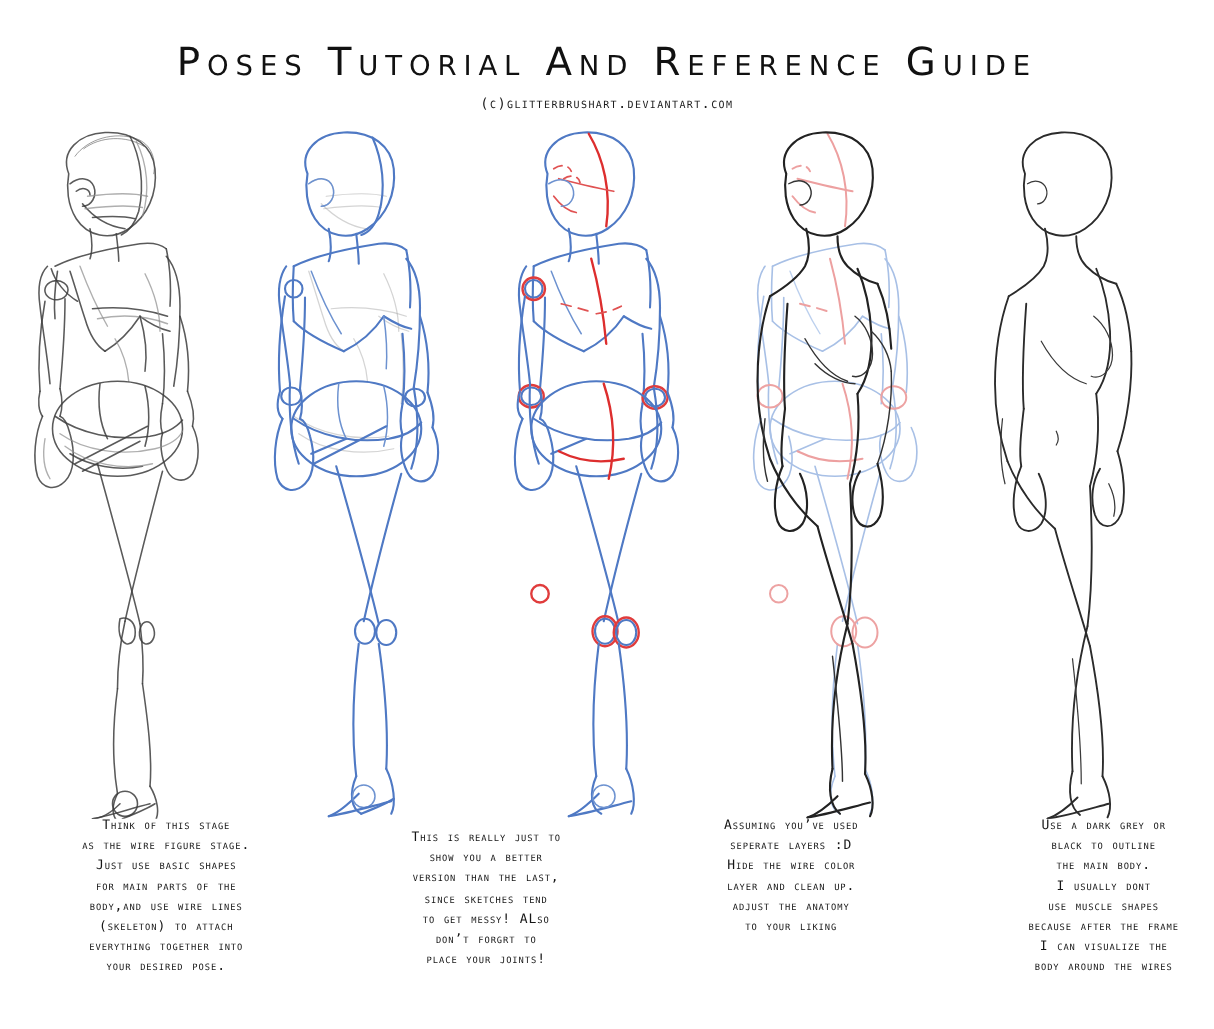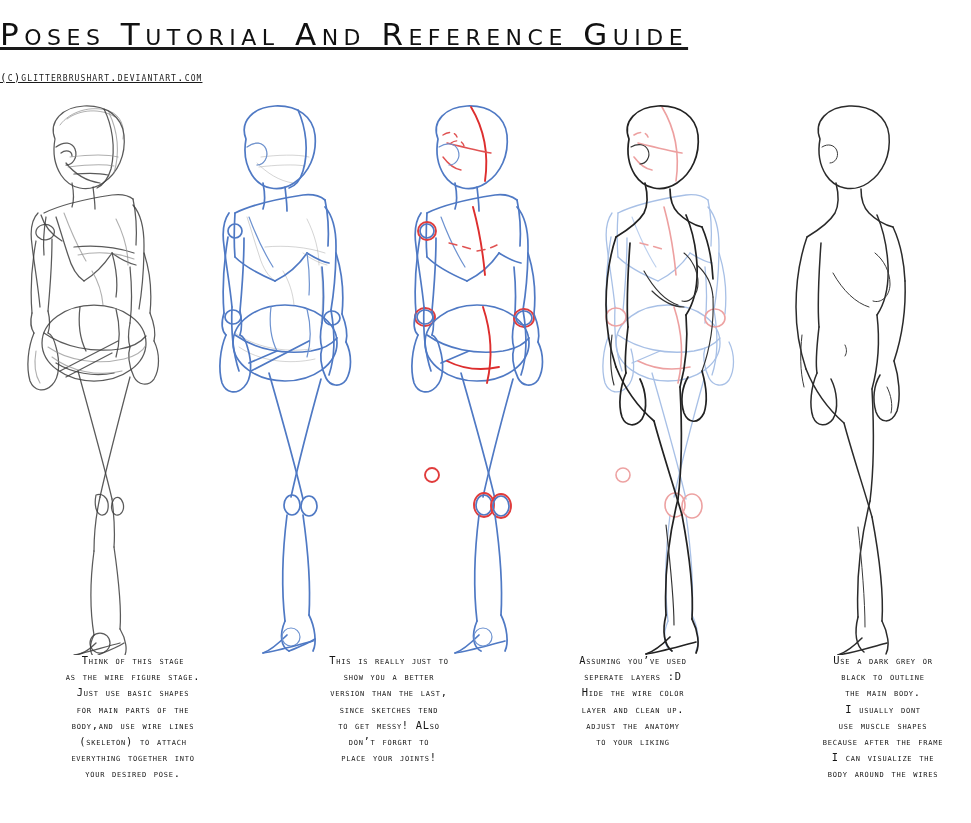--- a/index.html
+++ b/index.html
@@ -17,41 +17,40 @@
   }
   #page {
     position: relative;
     width: 971px;
     height: 823px;
     background: #fff;
   }
 
   
   .header {
-    text-align: left;
-    padding-top: 18px;
-    text-decoration: underline;
+    text-align: center;
+    padding-top: 34px;
   }
   .title {
     font-family: "DejaVu Sans", "Liberation Sans", sans-serif;
     font-size: 31px;
     font-weight: 400;
     font-variant: small-caps;
     letter-spacing: 5.5px;
     color: #111111;
     line-height: 1.05;
     white-space: nowrap;
   }
   .subtitle {
     font-family: "DejaVu Sans Mono", "Liberation Mono", monospace;
     font-size: 11px;
     font-variant: small-caps;
     letter-spacing: 1.1px;
     color: #1c1c1c;
-    margin-top: 20px;
+    margin-top: 9px;
   }
 
   
   .figures {
     position: absolute;
     top: 95px;
     left: 0;
     width: 971px;
     height: 560px;
     display: flex;
@@ -112,21 +111,21 @@
     text-align: center;
     font-family: "DejaVu Sans Mono", "Liberation Mono", monospace;
     font-size: 10.4px;
     font-variant: small-caps;
     letter-spacing: .75px;
     line-height: 16.2px;
     color: #151515;
     white-space: pre-line;
   }
   .caption.c1 { width: 214px; margin-left: 4px; }
-  .caption.c2 { width: 184px; }
+  .caption.c2 { width: 184px; margin-top: 10px; }
   .caption.c3 { width: 190px; }
   .caption.c4 { width: 196px; }
   .caption.c5 { width: 190px; }
 </style>
 </head>
 <body>
 
 <div id="page">
 
   <div class="header">

